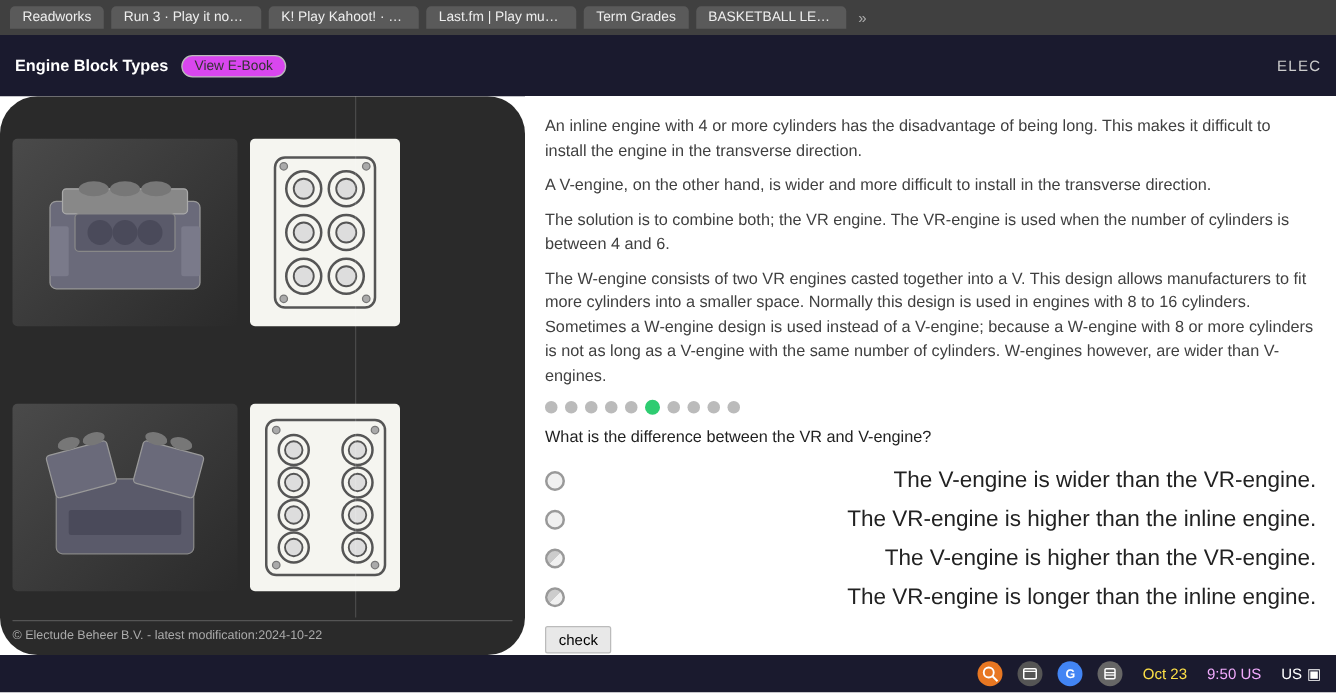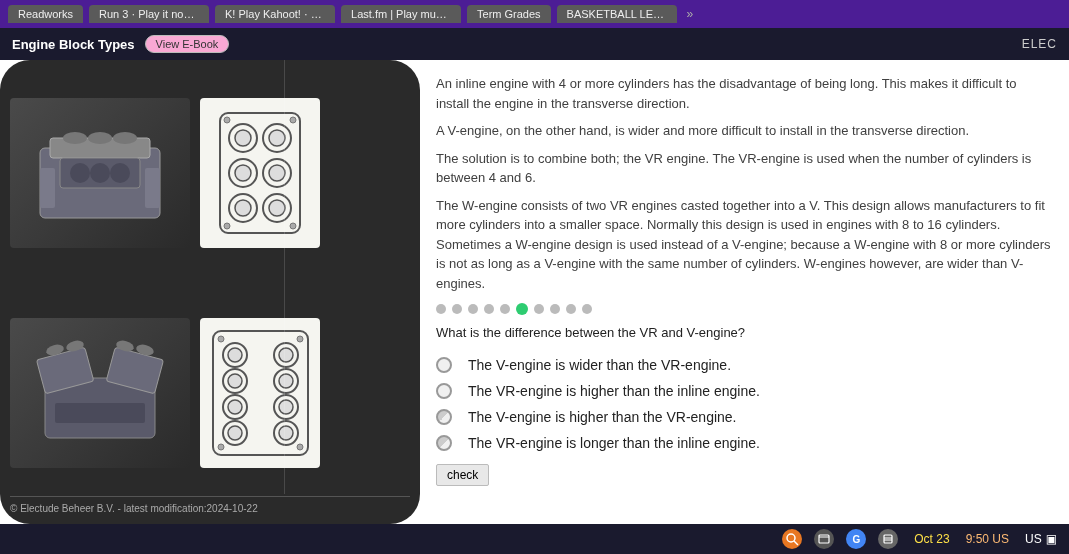--- a/index.html
+++ b/index.html
@@ -9,21 +9,21 @@
       background: #fff;
       width: 1069px;
       height: 554px;
       overflow: hidden;
       display: flex;
       flex-direction: column;
     }
 
     
     .browser-bar {
-      background: #4c1d95;
+      background: #404040;
       height: 28px;
       display: flex;
       align-items: center;
       padding: 0 8px;
       gap: 6px;
       flex-shrink: 0;
     }
     .browser-tab {
       background: #5a5a5a;
       color: #eee;
@@ -33,34 +33,34 @@
       white-space: nowrap;
       overflow: hidden;
       text-overflow: ellipsis;
       max-width: 120px;
     }
 
     
     .app-header {
       background: #1a1a2e;
       color: #fff;
-      height: 32px;
+      height: 49px;
       display: flex;
       align-items: center;
       padding: 0 12px;
       gap: 10px;
       flex-shrink: 0;
     }
     .app-title {
       font-weight: bold;
       font-size: 13px;
       color: #fff;
     }
     .view-ebook-btn {
-      background: #f9a8d4;
+      background: #d946ef;
       color: #333;
       border: 1px solid #bbb;
       border-radius: 10px;
       padding: 2px 10px;
       font-size: 11px;
       cursor: pointer;
     }
     .header-right {
       margin-left: auto;
       color: #ccc;
@@ -169,23 +169,24 @@
       margin-bottom: 12px;
       font-weight: normal;
     }
 
     
     .answer-option {
       display: flex;
       align-items: center;
       gap: 16px;
       padding: 5px 0;
-      font-size: 14px;
+      font-size: 18px;
       color: #222;
       cursor: pointer;
+      justify-content: space-between;
     }
     .radio-circle {
       width: 16px;
       height: 16px;
       border-radius: 50%;
       border: 2px solid #999;
       background: #f0f0f0;
       flex-shrink: 0;
       display: flex;
       align-items: center;
@@ -226,21 +227,21 @@
       width: 20px;
       height: 20px;
       border-radius: 50%;
       display: flex;
       align-items: center;
       justify-content: center;
       font-size: 12px;
       cursor: pointer;
     }
     .taskbar-time {
-      color: #fdba74;
+      color: #f0abfc;
       font-size: 12px;
     }
     .taskbar-date {
       color: #fde047;
       font-size: 12px;
     }
 
     
     .vline {
       position: absolute;

